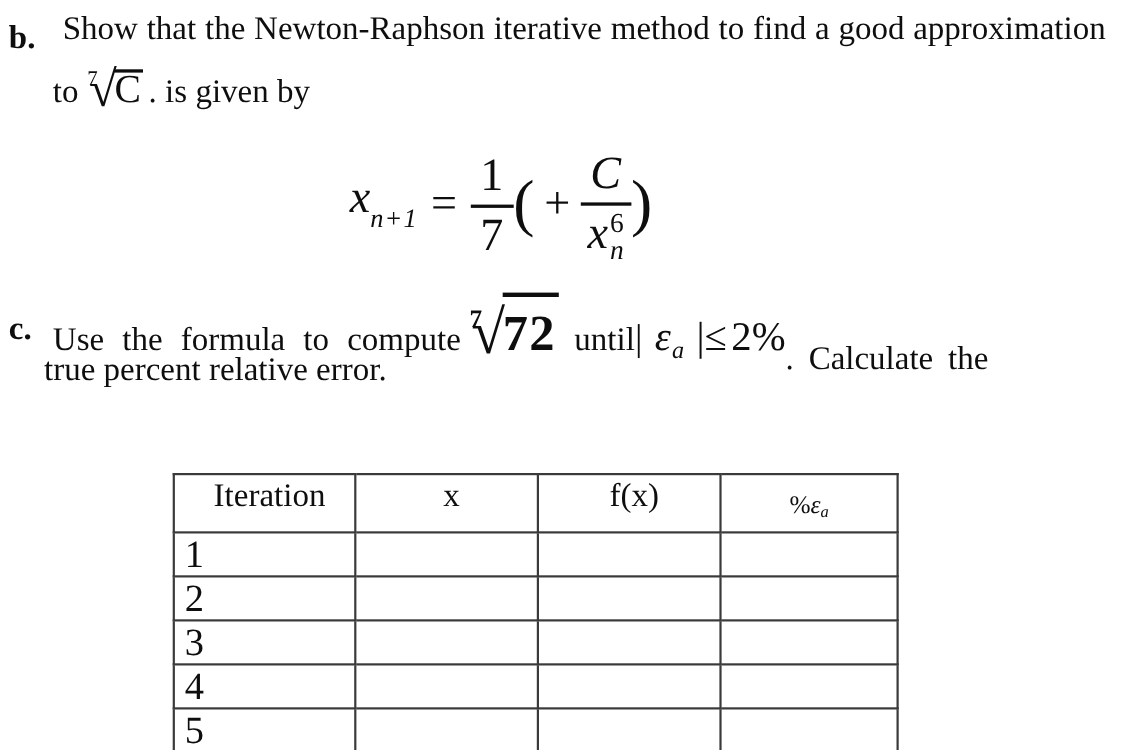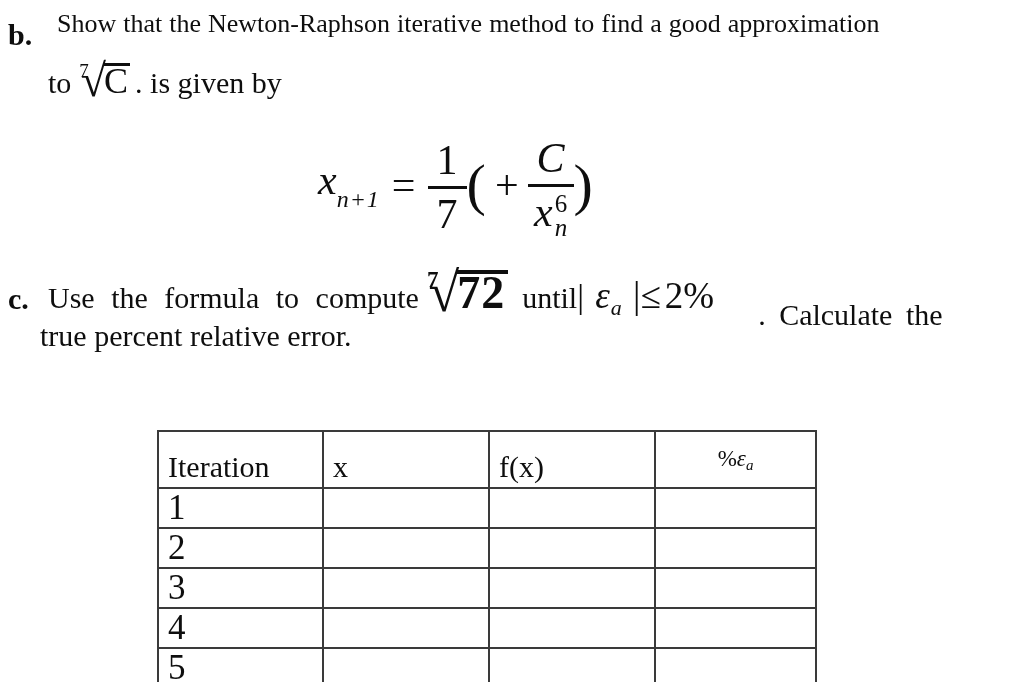--- a/index.html
+++ b/index.html
@@ -10,65 +10,65 @@
   }
   .abs{position:absolute;}
   .it{font-style:italic;}
 
   
   .item-label{font-size:30px;font-weight:bold;}
   #b-label{left:8px;top:18px;}
   #c-label{left:8px;top:282px;}
 
   
-  #b-line1{left:57px;top:9px;font-size:26px;white-space:nowrap;word-spacing:0.5px;}
+  #b-line1{left:57px;top:9px;font-size:30px;white-space:nowrap;word-spacing:0.5px;}
   #b-line2{left:48px;top:60px;font-size:30px;white-space:nowrap;}
 
   
   .root{display:inline;white-space:nowrap;}
   .root .ridx{position:relative;z-index:2;}
   .root .rsign{line-height:0;}
   .root .rbody{display:inline-block;border-top:3px solid currentColor;}
 
   .rootb{margin:0 5px 0 8px;font-size:36px;}
   .rootb .ridx{font-size:19px;vertical-align:16px;margin-right:-8px;}
   .rootb .rsign{font-size:46px;vertical-align:-3px;}
   .rootb .rbody{line-height:0.78;padding:1px 2px 0 0;margin-left:-2px;}
 
   .rootc{margin:0 14px 0 8px;font-size:46px;font-weight:bold;}
   .rootc .ridx{font-size:23px;vertical-align:21px;margin-right:-10px;}
   .rootc .rsign{font-size:56px;vertical-align:-3px;}
-  .rootc .rbody{line-height:0.76;border-top:4px solid currentColor;padding:2px 3px 0 0;margin-left:-2px;letter-spacing:1px;}
+  .rootc .rbody{line-height:0.76;border-top:4px solid currentColor;padding:16px 3px 0 0;margin-left:-2px;letter-spacing:1px;}
 
   
   #formula{left:318px;top:136px;display:flex;align-items:center;font-size:42px;line-height:1.1;}
   #formula .txt{position:relative;top:-3px;}
   #formula .feq{margin:0 12px;}
   #formula .fplus{margin:0 9px;}
   .fpar{font-size:58px;position:relative;top:-3px;}
   .gsub{font-size:24px;vertical-align:-13px;letter-spacing:1px;}
   .frac{display:inline-flex;flex-direction:column;align-items:center;text-align:center;line-height:1.08;}
   .frac .ftop{padding:0 9px 3px;border-bottom:3px solid currentColor;}
   .frac .fbot{padding-top:3px;}
   .stack{display:inline-flex;flex-direction:column;align-items:flex-start;font-size:25px;line-height:0.95;vertical-align:14px;margin-left:2px;}
 
   
   #c-line1{left:48px;top:266px;font-size:30px;white-space:nowrap;word-spacing:9px;}
-  #c-line1 .c-normal{vertical-align:-17px;word-spacing:6px;margin-left:44px;}
+  #c-line1 .c-normal{vertical-align:-17px;word-spacing:6px;}
   .cond{font-size:37px;margin-left:0;word-spacing:2px;}
   .cond .bar{font-size:34px;}
   .epssub{font-size:22px;vertical-align:-7px;margin-left:1px;}
   .cond .tol{margin-left:4px;}
   #c-line2{left:40px;top:319px;font-size:30px;}
 
   
   #iter-table{left:157px;top:430px;}
   #iter-table table{border-collapse:collapse;table-layout:fixed;width:660px;font-size:30px;}
   #iter-table th,#iter-table td{border:2px solid #3a3a3a;padding:0;vertical-align:top;}
-  #iter-table th{font-weight:normal;text-align:left;height:37px;padding:18px 0 0 9px;}
+  #iter-table th{font-weight:normal;text-align:center;height:37px;padding:2px 0 0 9px;}
   #iter-table th.err{text-align:center;padding:14px 0 0 0;font-size:23px;}
   .errsub{font-size:15px;vertical-align:-4px;}
   #iter-table td{height:37px;}
   #iter-table td.num{font-size:35px;line-height:1.05;padding:1px 0 0 9px;}
   .col-iter{width:165px;} .col-x{width:166px;} .col-fx{width:166px;} .col-err{width:161px;}
 </style>
 </head>
 <body>
 
 <div class="abs item-label" id="b-label">b.</div>

